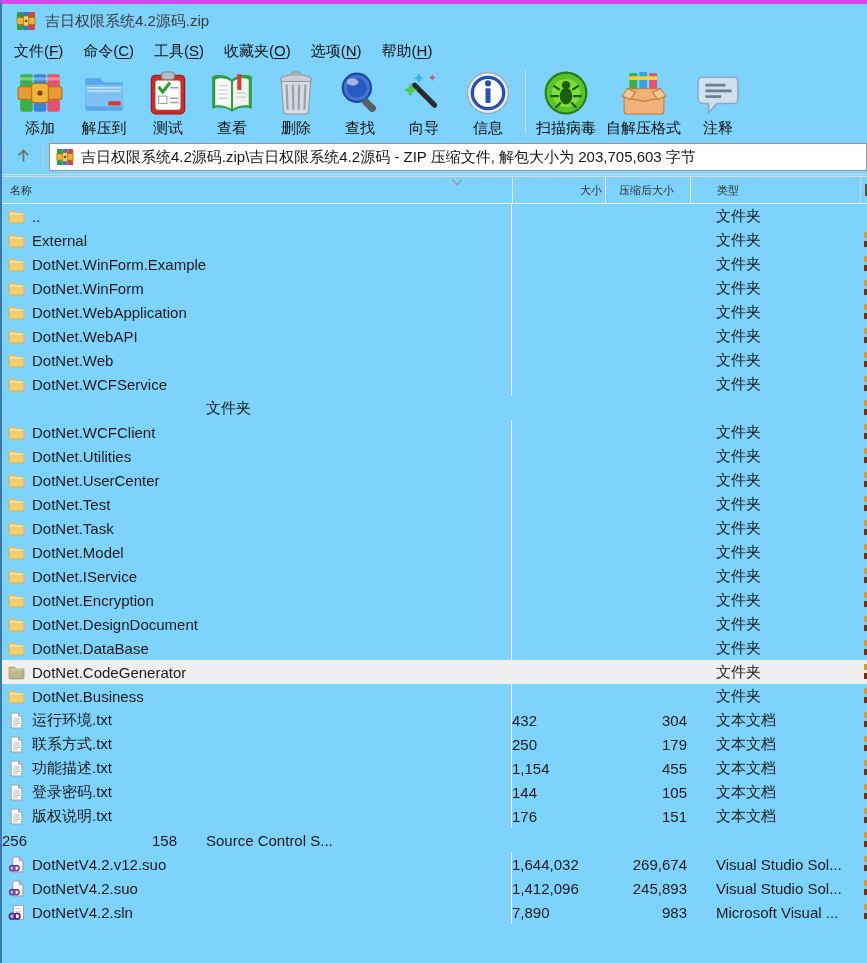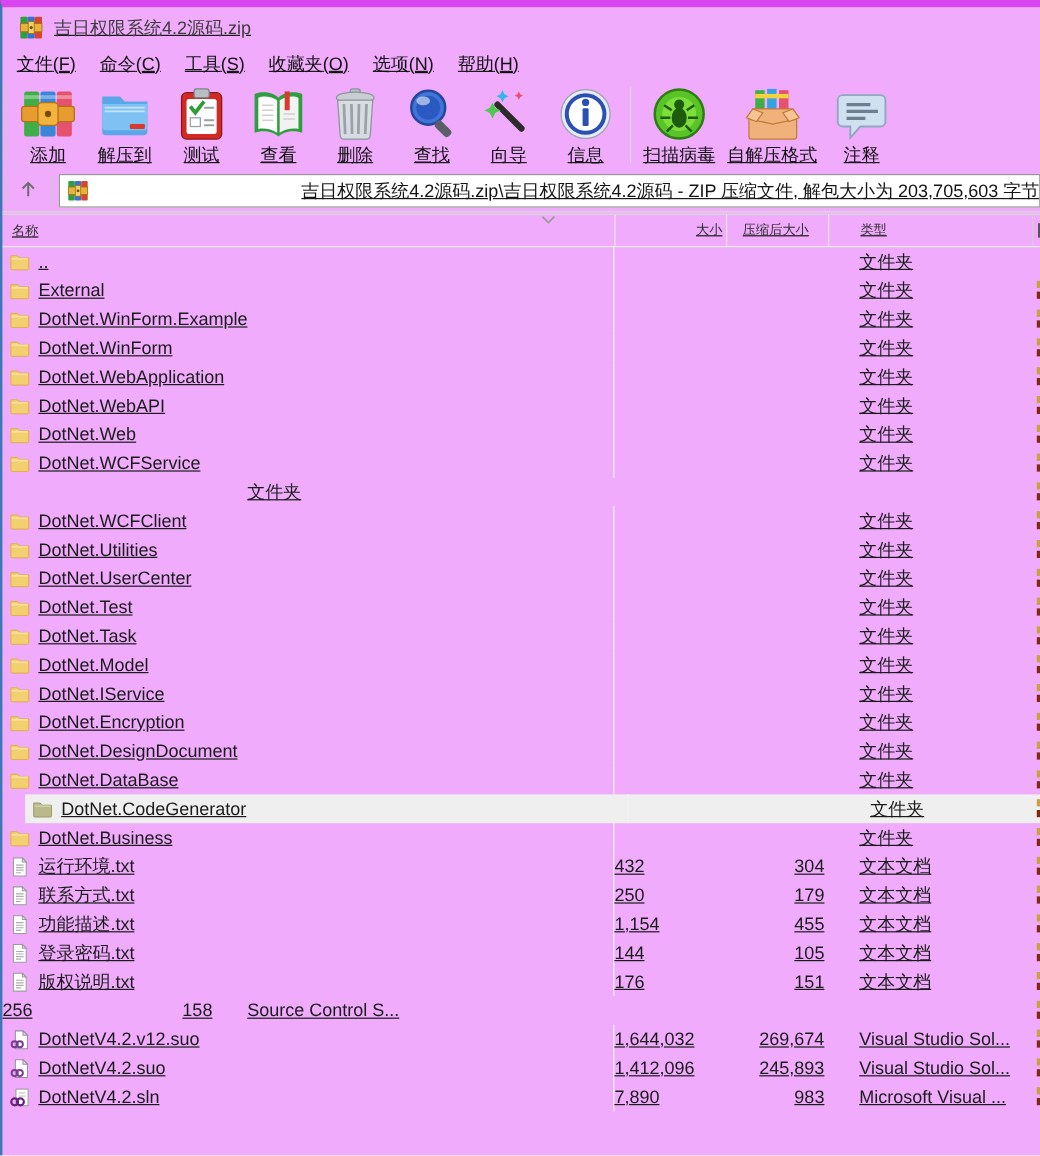--- a/index.html
+++ b/index.html
@@ -1,19 +1,19 @@
 <!DOCTYPE html>
 <html><head>
 <meta charset="utf-8">
 <style>
   * { box-sizing: border-box; margin: 0; padding: 0; }
   html,body { background:#fff; }
   body { font-family:"Liberation Sans","DejaVu Sans",sans-serif; color:#1b1b1b; }
-  .window { position:relative; width:867px; height:963px; background:#f0abfc; overflow:hidden;
-            border-top:6px solid #d946ef; border-left:2px solid #3878b4;text-decoration:underline; }
+  .window { position:relative; width:867px; height:963px; background:#7dd3fc; overflow:hidden;
+            border-top:4px solid #d946ef; border-left:2px solid #3878b4; }
 
   
   .titlebar { height:34px; display:flex; align-items:center; padding-left:14px; }
   .titlebar .app-icon { width:20px; height:20px; margin-right:9px; flex:0 0 auto; }
   .titlebar .title-text { font-size:15px; color:#3c3c3c; }
 
   
   .menubar { height:26px; display:flex; align-items:center; padding-left:2px; }
   .menu-item { font-size:15px; padding:2px 10px; color:#111; cursor:default; }
   .menu-item u { text-underline-offset:2px; }
@@ -30,41 +30,41 @@
 
   
   .addressrow { height:30px; display:flex; align-items:center; position:relative; padding-left:6px; }
   .addressrow:before { content:""; position:absolute; left:2px; top:4px; bottom:4px;
                        border-left:2px dotted #c9c9c9; }
   .up-btn { width:30px; height:26px; border:none; background:transparent; cursor:default;
             display:flex; align-items:center; justify-content:center; }
   .up-btn svg { width:17px; height:17px; }
   .combo-handle { width:4px; align-self:stretch; margin:4px 3px 4px 4px; border-left:2px dotted #c9c9c9; }
   .combo { flex:1; height:28px; border:1px solid #979797; background:#fff; display:flex;
-           align-items:center; padding-left:6px; overflow:hidden; white-space:nowrap;justify-content:space-between; }
+           align-items:center; padding-left:6px; overflow:hidden; white-space:nowrap; }
   .combo .zip-icon { width:18px; height:18px; margin-right:7px; flex:0 0 auto; }
   .combo .path-text { font-size:15px; color:#151515; }
 
   .split { height:3px; border-top:1px solid #d9d9d9; border-bottom:1px solid #d9d9d9; margin-top:2px; }
 
   
   .listheader { height:27px; display:flex; align-items:center; font-size:11px; color:#2e2e2e;
                 border-bottom:1px solid #ececec; position:relative; }
   .h-name   { width:510px; padding-left:8px; }
   .h-size   { width:93px;  text-align:right; padding-right:3px; border-left:1px solid #e7e7e7; height:100%; line-height:26px;}
   .h-packed { width:85px;  text-align:center; padding-right:3px; border-left:1px solid #e7e7e7; height:100%; line-height:26px;}
   .h-type   { width:170px; padding-left:26px; border-left:1px solid #e7e7e7; height:100%; line-height:26px;}
   .h-stub   { flex:1; border-left:1px solid #cfcfcf; height:100%; position:relative; overflow:hidden; }
   .h-stub .sliver-mark { left:4px; top:7px; }
   .sort-chevron { position:absolute; left:448px; top:0px; width:14px; height:9px; }
 
   
   .filelist { position:relative; }
   .row { height:24px; display:flex; align-items:center; font-size:15px; position:relative; }
-  .row.selected { background:#efefef;margin-left:19px; }
+  .row.selected { background:#efefef; }
   .c-name { width:510px; padding-left:6px; display:flex; align-items:center; overflow:hidden;
             white-space:nowrap; border-right:1px solid #f3f3f3; height:100%; }
   .f-icon { width:17px; height:17px; margin-right:7px; flex:0 0 auto; }
   .f-icon svg { width:100%; height:100%; display:block; }
   .c-size   { width:93px; padding-right:3px; }
   .c-packed { width:85px; text-align:right; padding-right:3px; }
   .c-type   { width:170px; padding-left:26px; white-space:nowrap; overflow:hidden; }
   .sliver-mark { position:absolute; right:-1px; width:4px; height:6px; top:4px;
                  background:#c9a143; box-shadow:0 9px 0 0 #7c2a12; }
 </style>

